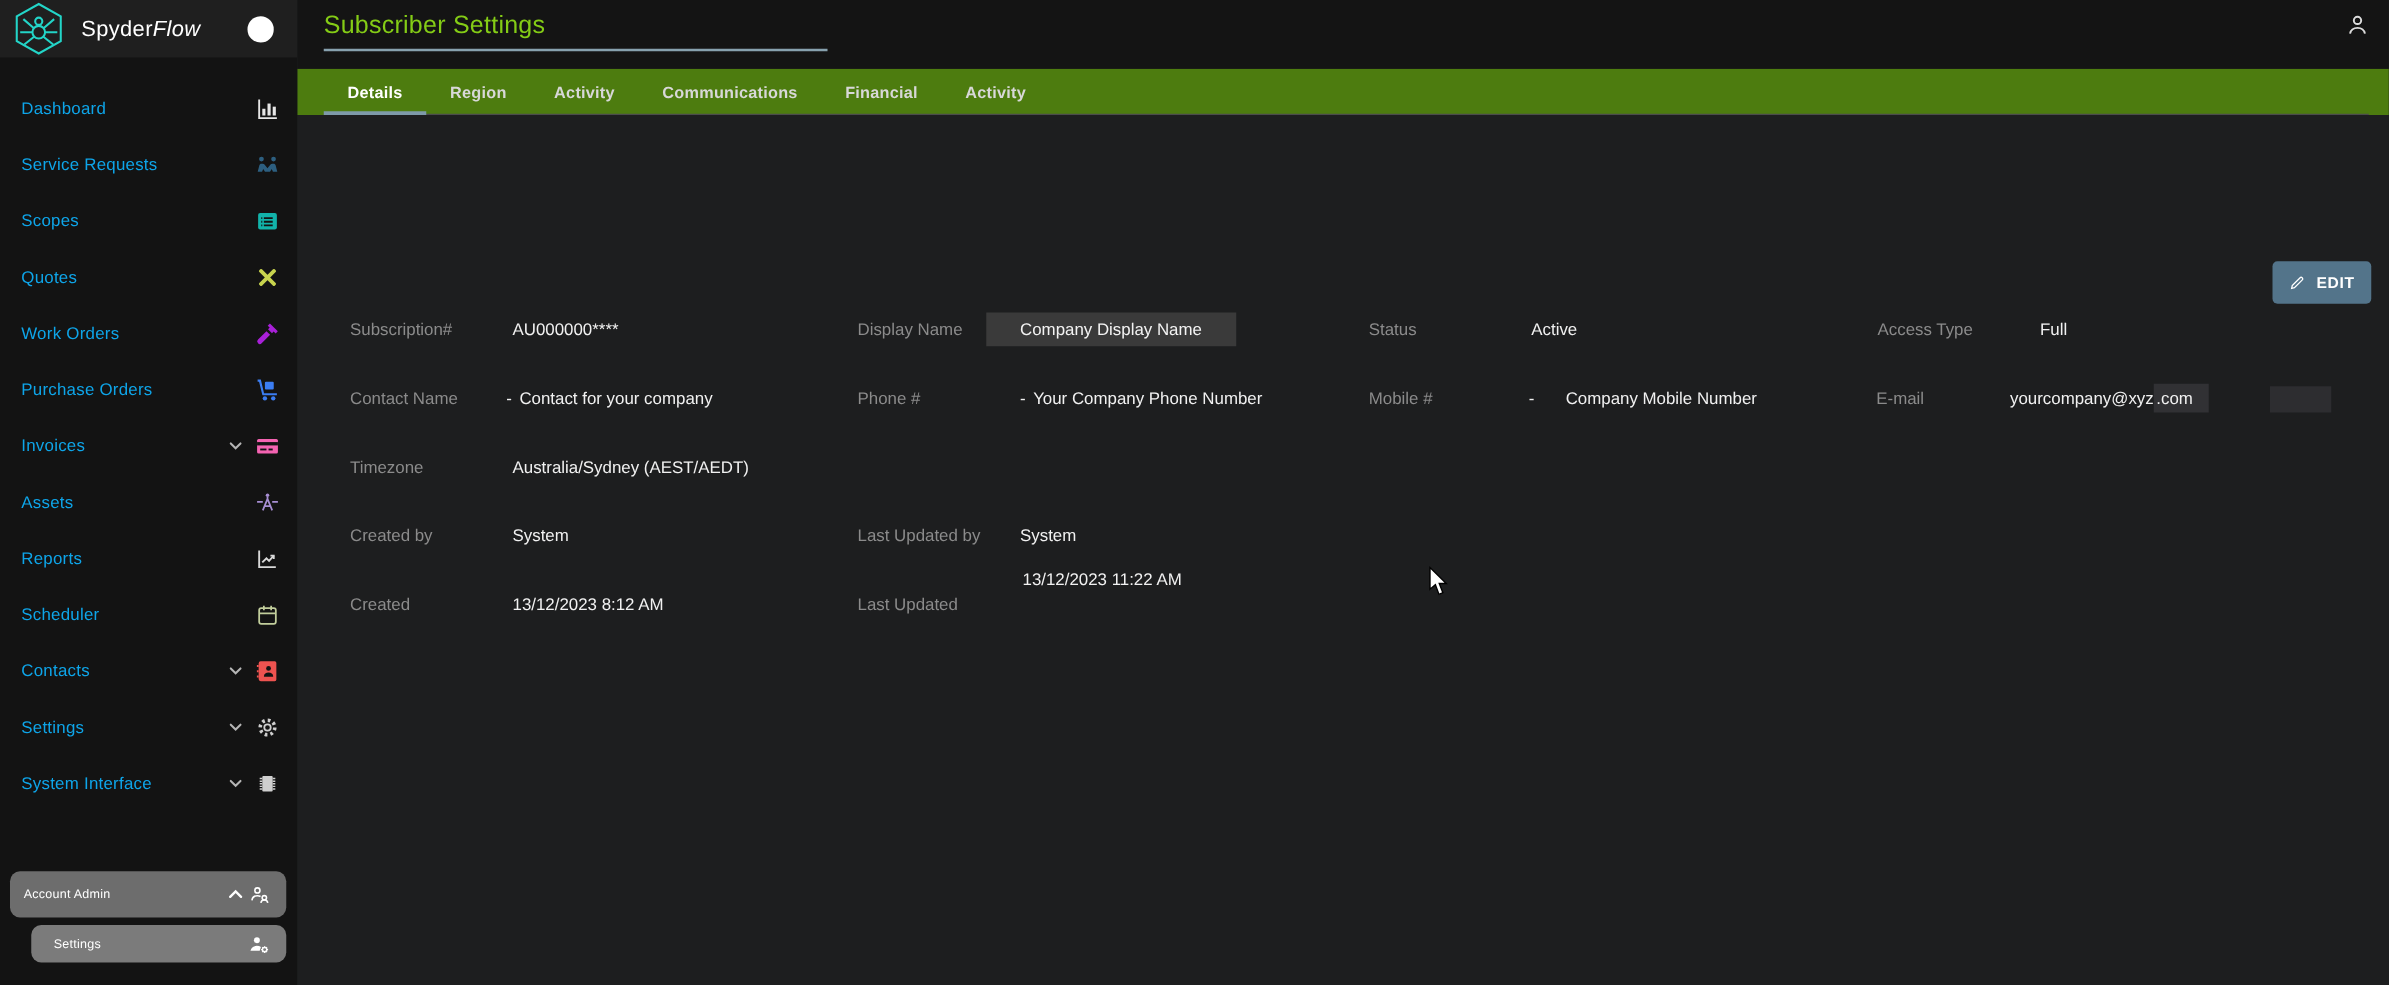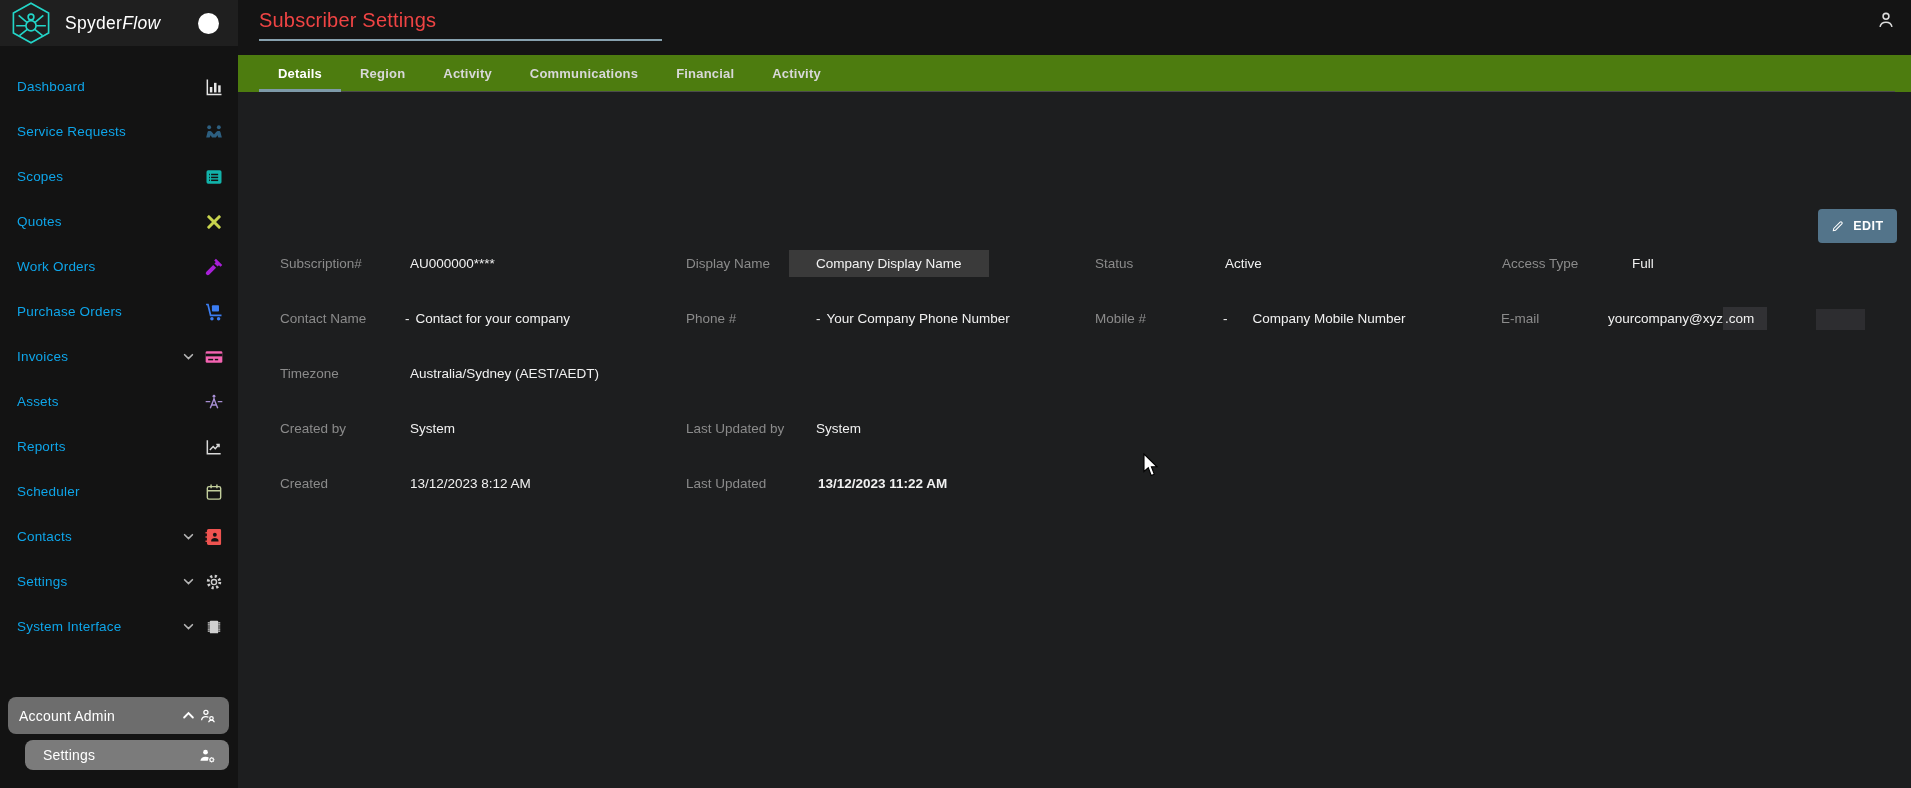--- a/index.html
+++ b/index.html
@@ -21,31 +21,31 @@
 
   #nav { margin-top:18px; }
   .nav-item { height:45px; display:flex; align-items:center; padding:0 14px 0 17px; cursor:pointer; }
   .nav-label { color:#0ea5e9; font-size:13.5px; font-weight:500; letter-spacing:.2px; }
   .nav-right { margin-left:auto; display:flex; align-items:center; gap:7px; }
   .icn { display:inline-flex; align-items:center; justify-content:center; }
   .icn svg { width:20px; height:20px; display:block; }
   .icn.small svg { width:17px; height:17px; }
 
   .pill { position:absolute; background:#6d6d6d; border-radius:8px; display:flex; align-items:center;
-          color:#fff; font-size:14px; font-weight:500; cursor:pointer; letter-spacing:.2px; }
+          color:#fff; font-size:10px; font-weight:500; cursor:pointer; letter-spacing:.2px; }
   .pill1 { left:8px; top:697px; width:221px; height:37px; padding:0 12px 0 11px; }
   .pill2 { left:25px; top:740px; width:204px; height:30px; padding:0 12px 0 18px; background:#7b7b7b; }
   .pill .sp { flex:1; }
   .pill .icn svg { width:19px; height:19px; }
 
   
   .main { flex:1; position:relative; height:100%; background:#1d1e1f; }
   .topbar { height:55px; background:#141414; position:relative; }
   .title-wrap { position:absolute; left:21px; top:9px; }
-  h1 { margin:0; color:#ef4444; font-size:20px; font-weight:500; letter-spacing:.2px; }
+  h1 { margin:0; color:#84cc16; font-size:20px; font-weight:500; letter-spacing:.2px; }
   .title-underline { width:403px; height:2px; background:#87a1ae; margin-top:7px; }
   .user-btn { position:absolute; right:14px; top:9px; color:#dcdcdc; cursor:pointer; }
   .user-btn svg { width:22px; height:22px; }
 
   .tabrow { height:37px; background:#4d7c0f; }
   .tabs { display:flex; margin:0 16px 0 21px; height:100%; border-bottom:1px solid #4b4b4b; }
   .tab { padding:0 19px; display:flex; align-items:center; position:relative; color:#d8d8d8;
          font-size:13px; font-weight:700; letter-spacing:.2px; cursor:pointer; }
   .tab.active { color:#fff; }
   .tab.active::after { content:""; position:absolute; left:0; right:0; bottom:-1px; height:3px; background:#7e9aa9; }
@@ -376,21 +376,21 @@
           <span class="f-value" style="left: 1370px; top: 219px;"><span>yourcompany@xyz</span><span class="tail-box">.com</span></span>
           <span class="f-label" style="left: 42px; top: 274px;">Timezone</span>
           <span class="f-value" style="left: 172px; top: 274px;">Australia/Sydney (AEST/AEDT)</span>
           <span class="f-label" style="left: 42px; top: 329px;">Created by</span>
           <span class="f-value" style="left: 172px; top: 329px;">System</span>
           <span class="f-label" style="left: 448px; top: 329px;">Last Updated by</span>
           <span class="f-value" style="left: 578px; top: 329px;">System</span>
           <span class="f-label" style="left: 42px; top: 384px;">Created</span>
           <span class="f-value" style="left: 172px; top: 384px;">13/12/2023 8:12 AM</span>
           <span class="f-label" style="left: 448px; top: 384px;">Last Updated</span>
-          <span class="f-value" style="left: 580px; top: 384px; font-weight: bold;">13/12/2023 11:22 AM</span>
+          <span class="f-value" style="left: 580px; top: 364px;">13/12/2023 11:22 AM</span>
         </div>
     </section>
   </main>
 </div>
 
 <span class="cursor">
   <svg width="17" height="25" viewBox="0 0 17 25">
     <polygon points="1,1 1,18.5 5.3,14.8 8.2,22.5 11.3,21.2 8.4,13.8 14,13.8" fill="#ffffff" stroke="#000000" stroke-width="1.1"></polygon>
   </svg>
 </span>

